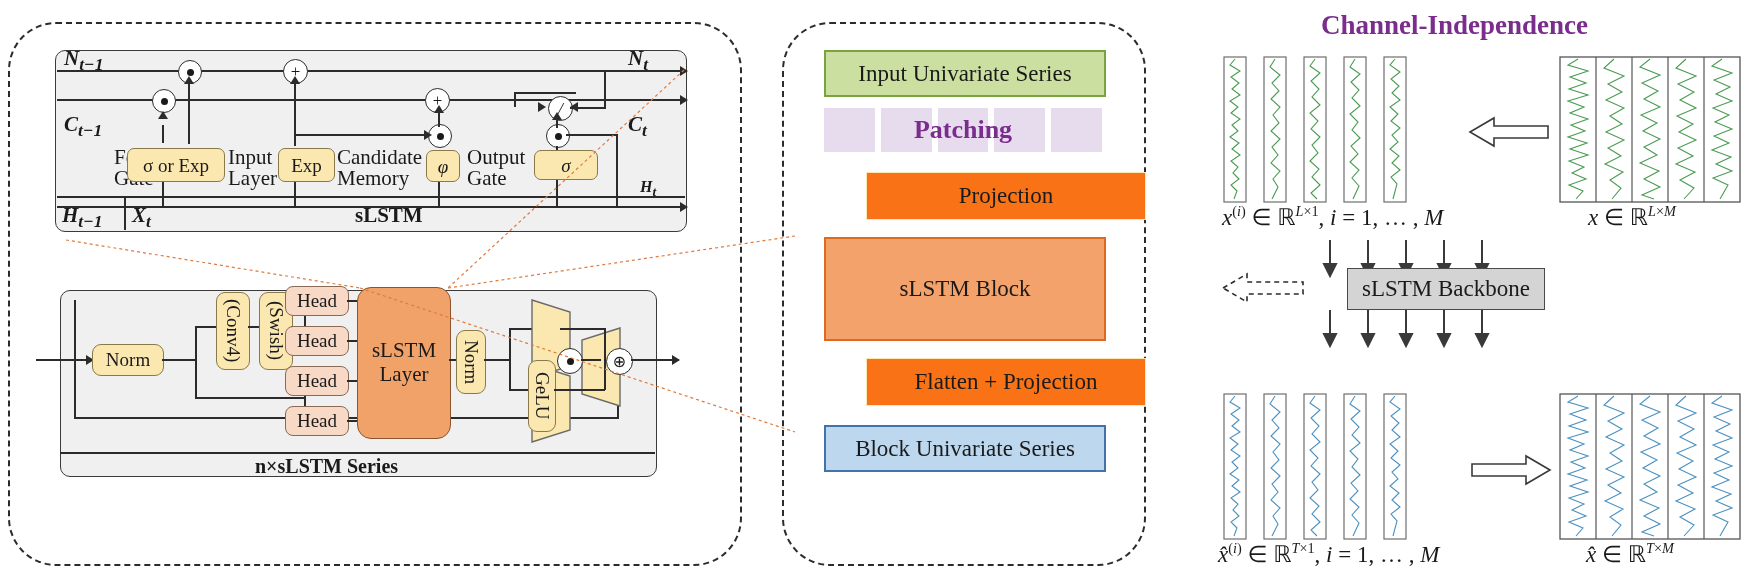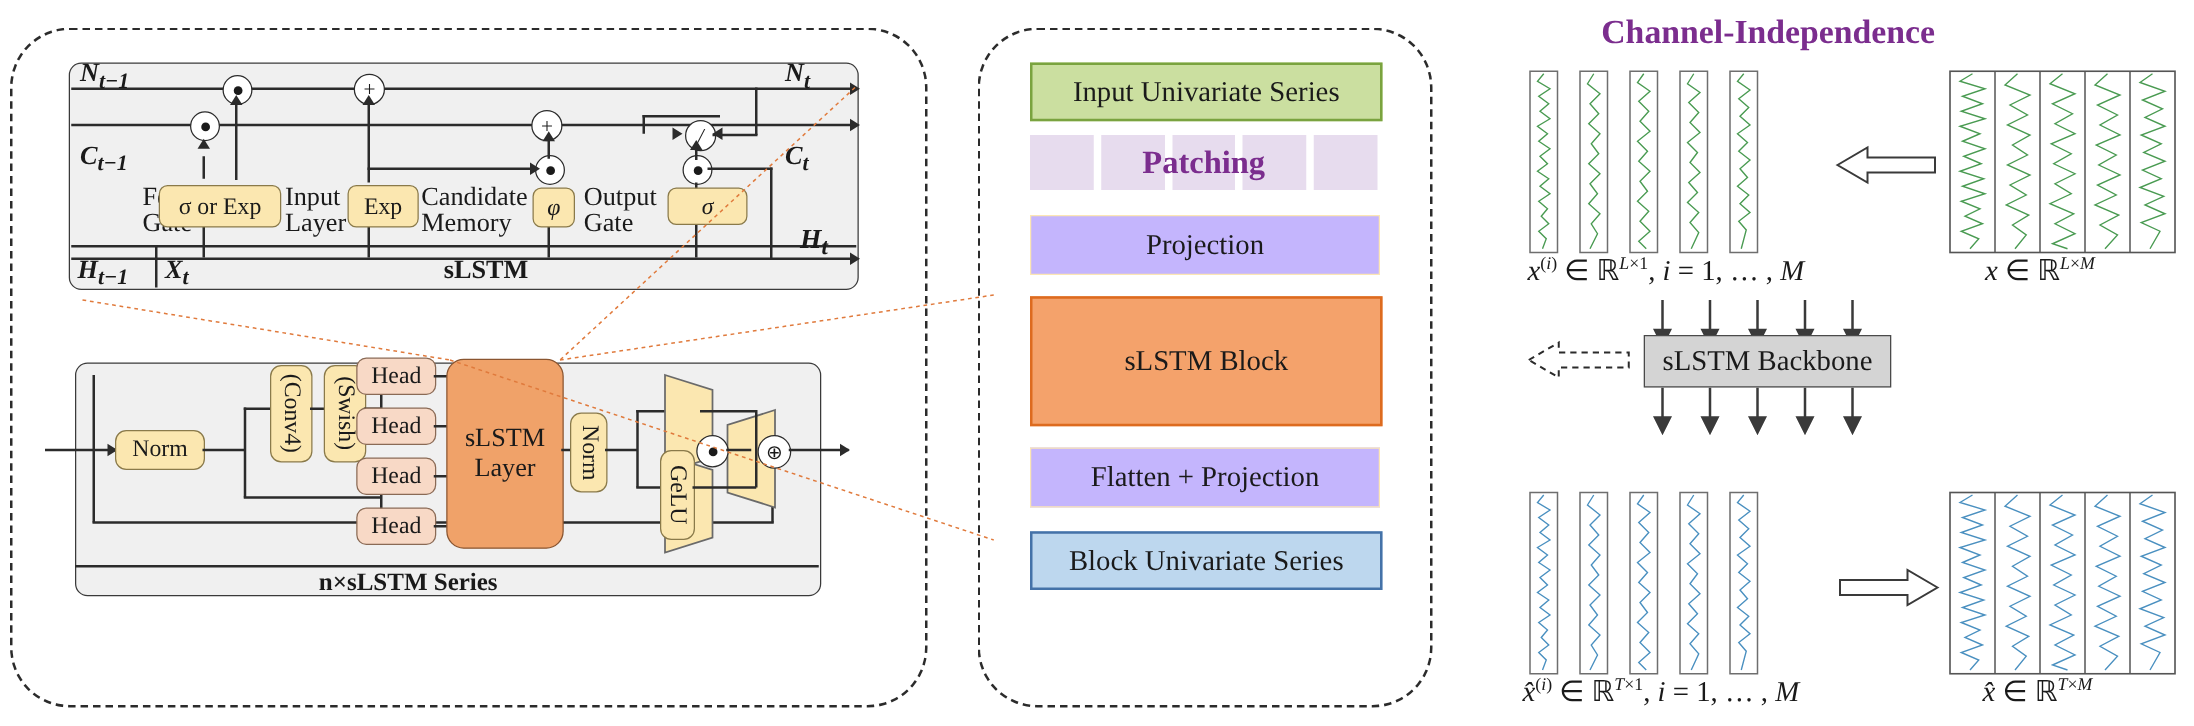--- a/index.html
+++ b/index.html
@@ -32,29 +32,29 @@
         display:flex;align-items:center;justify-content:center;font-size:19px;}
   .vert{writing-mode:vertical-rl;text-orientation:mixed;}
   .head{background:#f8d9c6;border:1.4px solid #8a6a55;border-radius:8px;
         display:flex;align-items:center;justify-content:center;font-size:19px;}
   .slstmlayer{background:#f0a269;border:1.6px solid #8a5530;border-radius:14px;
         display:flex;align-items:center;justify-content:center;text-align:center;
         font-size:21px;line-height:1.12;}
   
   .pipe{display:flex;align-items:center;justify-content:center;font-size:23px;}
   .pipe-green{background:#cbdfa0;border:2px solid #7aa33f;}
-  .pipe-yellow{background:#c4b5fd;border:1px solid #fce6b4;}
+  .pipe-yellow{background:#f97316;border:1px solid #fce6b4;margin-left:42px;}
   .pipe-orange{background:#f4a26b;border:2px solid #dd6b1f;}
   .pipe-blue{background:#bdd7ee;border:2px solid #4472a8;}
   .patchcell{background:#e7dcee;}
   .patchword{color:#7b2d8e;font-weight:bold;font-size:26px;}
   
   .ci-title{color:#7b2d8e;font-weight:bold;font-size:27px;}
   .backbone{background:#d4d4d4;border:1.6px solid #4a4a4a;
-            display:flex;align-items:center;justify-content:center;font-size:23px;}
+            display:flex;align-items:center;justify-content:center;font-size:23px;margin-left:32px;}
   .math{font-size:23px;font-family:"Liberation Serif",serif;}
   .math i{font-style:italic;}
   sup{font-size:.62em;}
 </style>
 </head>
 <body>
 
 <div class="abs dashpanel" style="left:8px;top:22px;width:730px;height:540px;"></div>
 
 <div class="abs cellbox" style="left:55px;top:50px;width:630px;height:180px;"></div>
@@ -79,21 +79,21 @@
 </div>
 <div class="abs mlbl" style="left:132px;top:203px;">
   <span>X</span><sub style="font-style:italic;">t</sub>
 </div>
 <div class="abs mlbl" style="left:628px;top:46px;">
   <span>N</span><sub style="font-style:italic;">t</sub>
 </div>
 <div class="abs mlbl" style="left:628px;top:112px;">
   <span>C</span><sub style="font-style:italic;">t</sub>
 </div>
-<div class="abs mlbl" style="left:640px;top:178px;font-size:22px;">
+<div class="abs mlbl" style="left:640px;top:178px;font-size:16px;">
   <span>H</span><sub style="font-style:italic;">t</sub>
 </div>
 <div class="abs" style="left:355px;top:203px;font-weight:bold;font-size:21px;">sLSTM</div>
 
 <div class="abs op opdot" style="left:178px;top:60px;width:22px;height:22px;"></div>
 <div class="abs op opdot" style="left:152px;top:89px;width:22px;height:22px;"></div>
 <div class="abs op" style="left:283px;top:59px;width:23px;height:23px;">+</div>
 <div class="abs op" style="left:425px;top:88px;width:23px;height:23px;">+</div>
 <div class="abs op opdot" style="left:428px;top:124px;width:22px;height:22px;"></div>
 <div class="abs op" style="left:548px;top:96px;width:23px;height:23px;font-style:italic;">/</div>
@@ -275,21 +275,21 @@
 </div>
 
 <div class="abs pipe pipe-yellow" style="left:824px;top:358px;width:278px;height:46px;">
   <span>Flatten + Projection</span>
 </div>
 
 <div class="abs pipe pipe-blue" style="left:824px;top:425px;width:278px;height:43px;">
   <span>Block Univariate Series</span>
 </div>
 
-<div class="abs ci-title" style="left:1281px;top:10px;">Channel-Independence</div>
+<div class="abs ci-title" style="left:1321px;top:10px;">Channel-Independence</div>
 
 <svg class="abs" width="220" height="150" style="left:1222px;top:55px;">
   <g stroke="#6e6e6e" stroke-width="1.2" fill="#fff">
     <rect x="2" y="2" width="22" height="145"></rect>
       <rect x="42" y="2" width="22" height="145"></rect>
     <rect x="82" y="2" width="22" height="145"></rect>
       <rect x="122" y="2" width="22" height="145"></rect>
     <rect x="162" y="2" width="22" height="145"></rect>
   </g>
   <g stroke="#4a9b52" stroke-width="1.1" fill="none">

